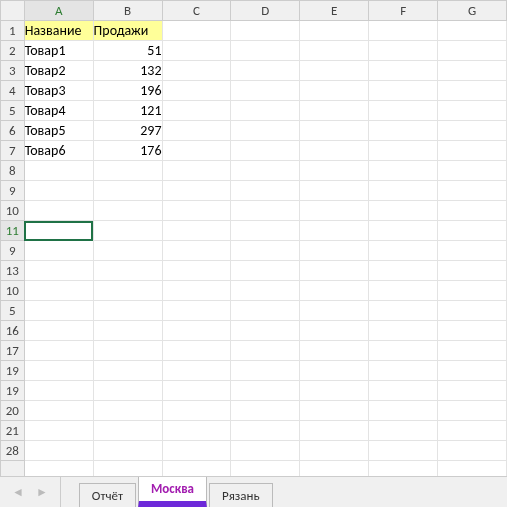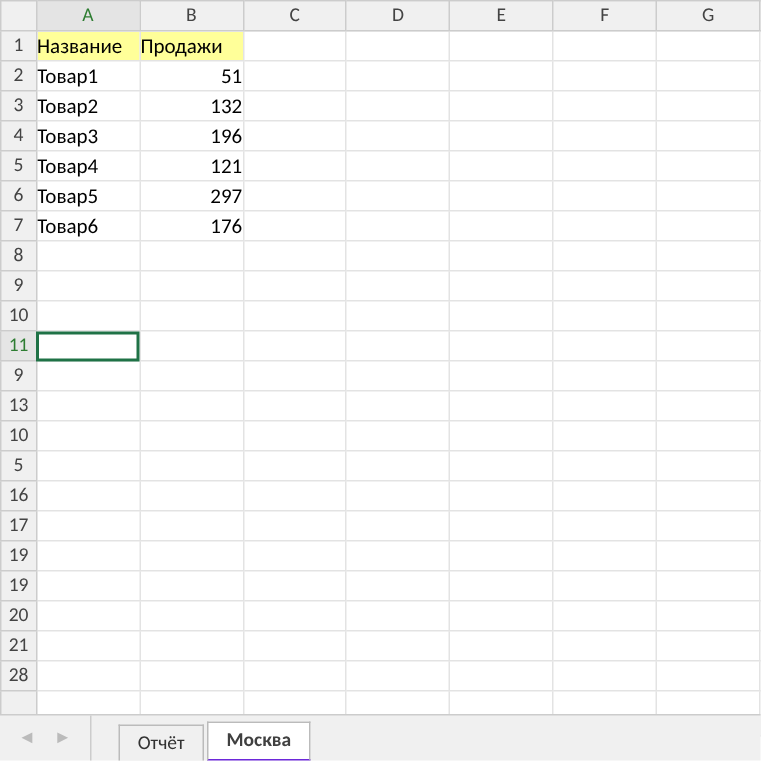--- a/index.html
+++ b/index.html
@@ -123,23 +123,23 @@
     margin-right: 2px;
     padding: 4px 12px 5px 12px;
     color: #333;
     cursor: pointer;
     white-space: nowrap;
     position: relative;
     top: 1px;
   }
   .tab.active {
     background: #fff;
-    color: #404040;
+    color: #a21caf;
     font-weight: bold;
-    border-bottom: 2px solid #6d28d9;
+    border-bottom: 7px solid #6d28d9;
     z-index: 2;
   }
   .tab.cut {
     padding-right: 6px;
     border-right: none;
   }
   .tab-sep {
     width: 10px;
   }
 </style>
@@ -436,14 +436,15 @@
 
 <div class="tab-bar">
   <div class="nav-btns">
     <span class="nav-btn">◄</span>
     <span class="nav-btn">►</span>
   </div>
   <div class="tabs">
     <div class="tab-sep"></div>
     <div class="tab">Отчёт</div>
     <div class="tab active">Москва</div>
+    <div class="tab">Рязань</div>
   </div>
 </div>
 
 </body></html>

